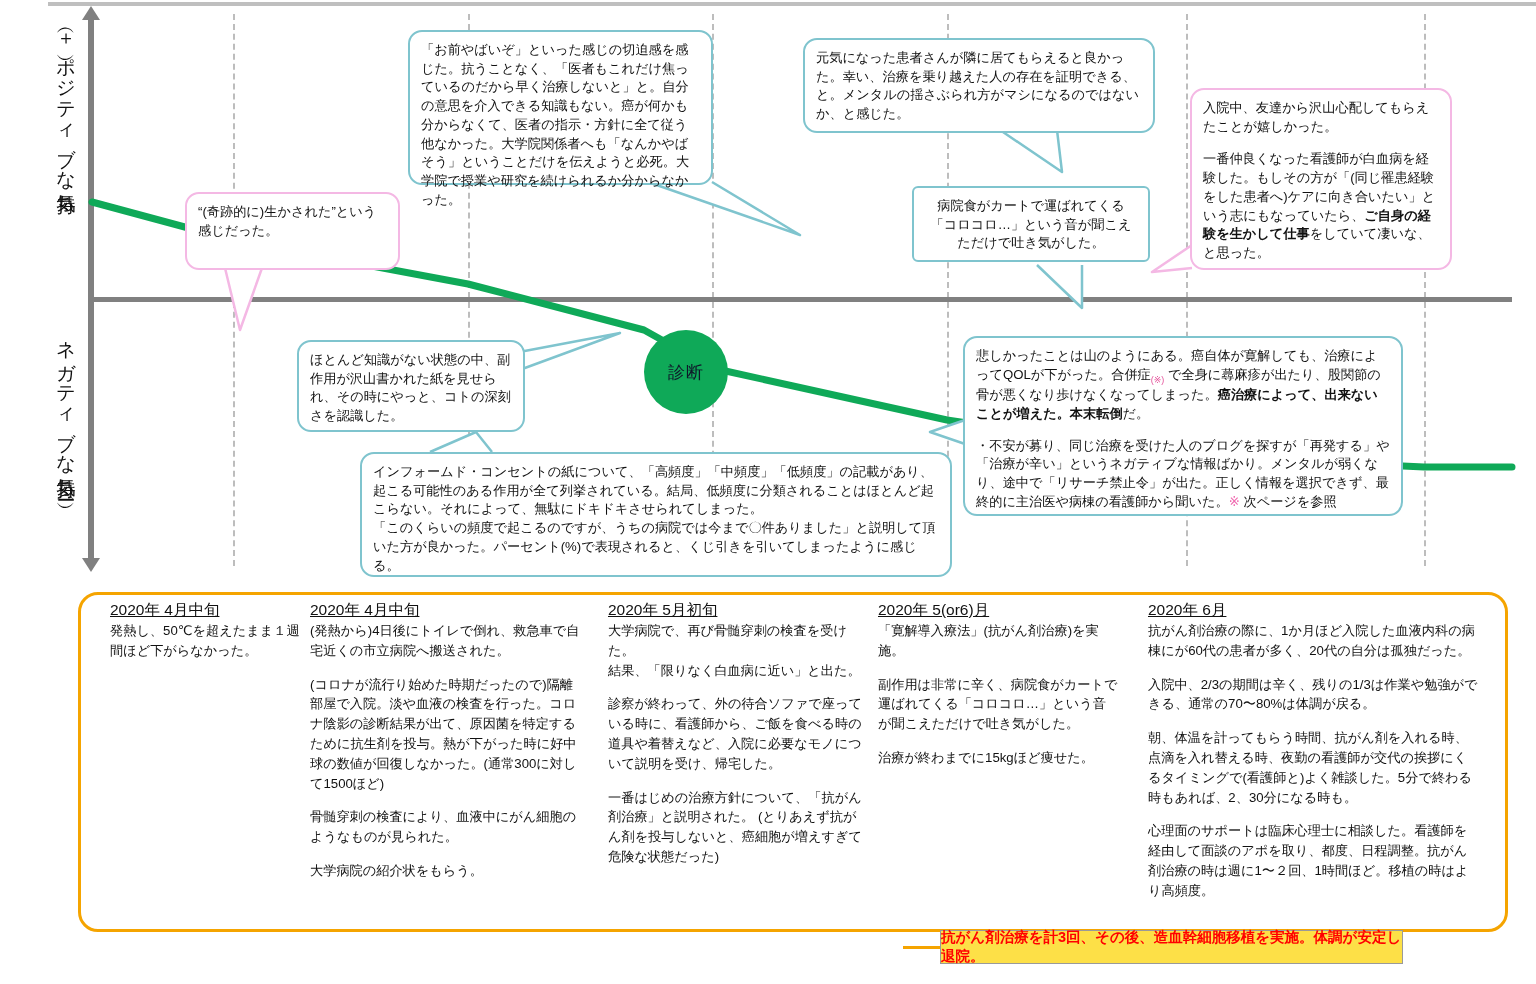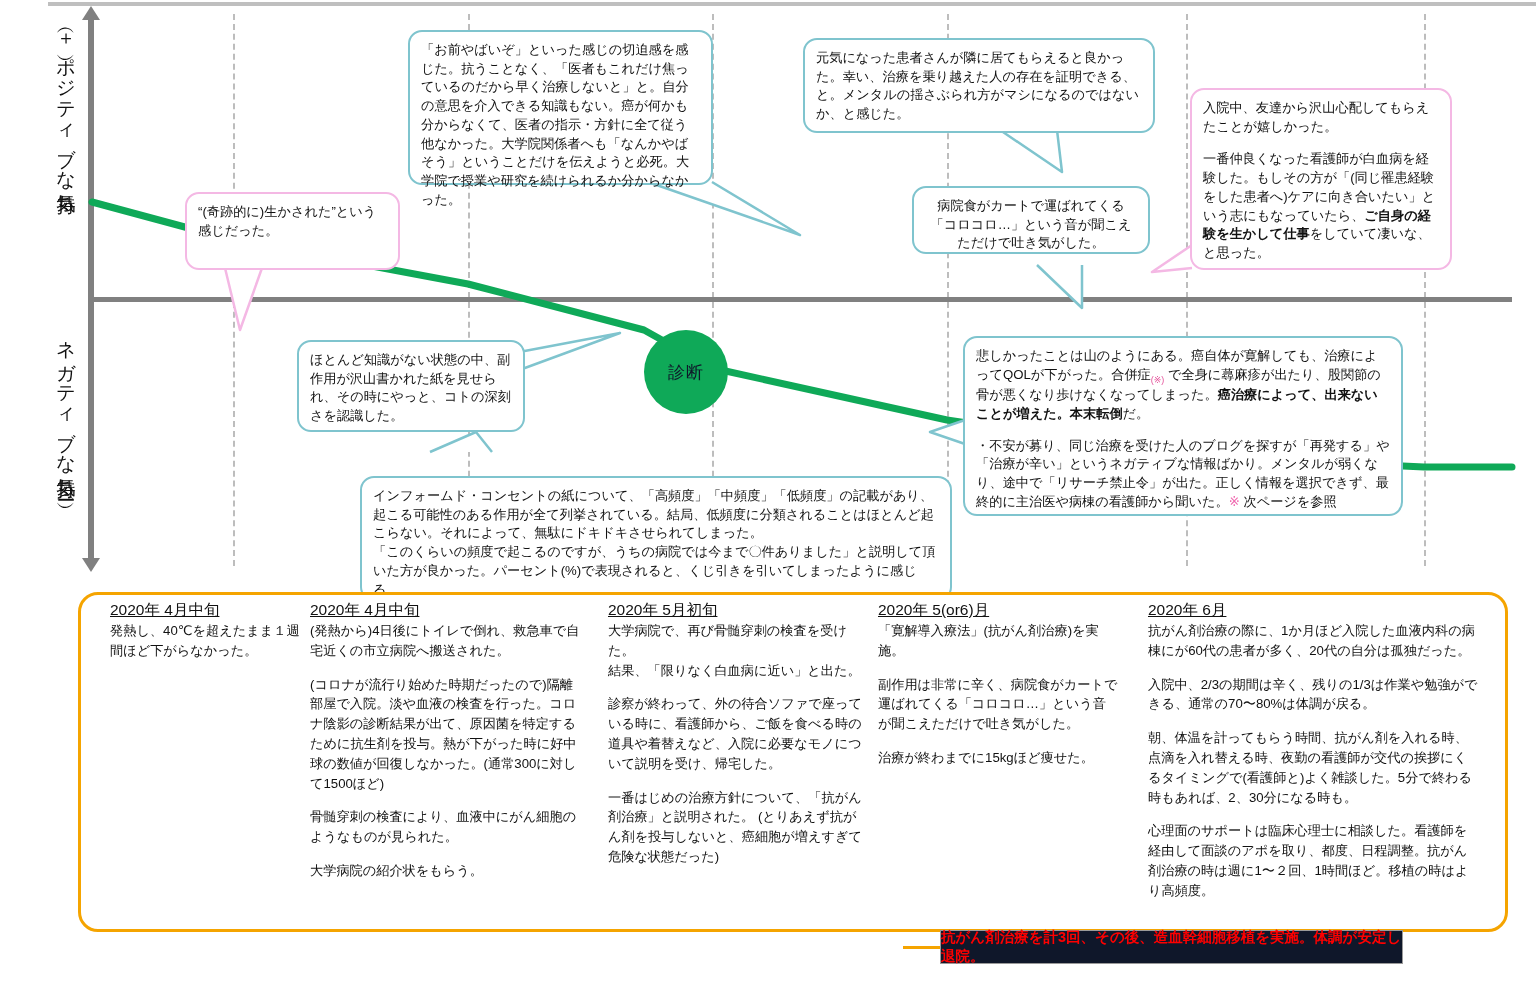--- a/index.html
+++ b/index.html
@@ -127,21 +127,21 @@
     text-decoration: underline;
     margin-bottom: 0;
     white-space: nowrap;
   }
   .tl-body { font-size: 13.2px; line-height: 1.5; }
   .tl-body p { margin: 0 0 14px 0; }
 
   
   .summary-banner {
     left: 940px; top: 930px; width: 463px; height: 34px;
-    background: #0f172a;
+    background: #fde047;
     border: 1.5px solid #9a9a9a;
     box-sizing: border-box;
     color: #ff0000;
     font-weight: bold;
     font-size: 14.5px;
     display: flex; align-items: center; justify-content: center;
     letter-spacing: 0px;
   }
   .summary-connector {
     left: 903px; top: 946px; width: 40px; height: 3px;
@@ -210,47 +210,47 @@
     <div class="abs callout teal" style="left:803px; top:38px; width:352px; height:95px;">
       <span>元気になった患者さんが隣に居てもらえると良かった。幸い、治療を乗り越えた人の存在を証明できる、と。メンタルの揺さぶられ方がマシになるのではないか、と感じた。</span>
     </div>
 
     <div class="abs callout pink" style="left:1190px; top:88px; width:262px; height:182px;">
       <div>入院中、友達から沢山心配してもらえたことが嬉しかった。</div>
       <div style="height:14px;"></div>
       <div><span>一番仲良くなった看護師が白血病を経験した。もしその方が「(同じ罹患経験をした患者へ)ケアに向き合いたい」という志にもなっていたら、</span><b>ご自身の経験を生かして仕事</b><span>をしていて凄いな、と思った。</span></div>
     </div>
 
-    <div class="abs callout teal center" style="left:912px; top:186px; width:238px; height:68px;">
+    <div class="abs callout teal center" style="left:912px; top:186px; width:238px; height:76px;border-radius:6px;">
       <span>病院食がカートで運ばれてくる「コロコロ…」という音が聞こえただけで吐き気がした。</span>
     </div>
 
     <div class="abs callout teal" style="left:289px; top:340px; width:228px; height:92px;margin-left:8px;">
       <span>ほとんど知識がない状態の中、副作用が沢山書かれた紙を見せられ、その時にやっと、コトの深刻さを認識した。</span>
     </div>
 
-    <div class="abs callout teal" style="left:360px; top:452px; width:592px; height:125px;margin-top:24px;">
+    <div class="abs callout teal" style="left:360px; top:452px; width:592px; height:125px;">
       <div>インフォームド・コンセントの紙について、「高頻度」「中頻度」「低頻度」の記載があり、起こる可能性のある作用が全て列挙されている。結局、低頻度に分類されることはほとんど起こらない。それによって、無駄にドキドキさせられてしまった。</div>
       <div>「このくらいの頻度で起こるのですが、うちの病院では今まで〇件ありました」と説明して頂いた方が良かった。パーセント(%)で表現されると、くじ引きを引いてしまったように感じる。</div>
     </div>
 
     <div class="abs callout teal" style="left:963px; top:336px; width:440px; height:180px;">
       <div><span>悲しかったことは山のようにある。癌自体が寛解しても、治療によってQOLが下がった。合併症</span><span class="tiny">(※)</span><span> で全身に蕁麻疹が出たり、股関節の骨が悪くなり歩けなくなってしまった。</span><b>癌治療によって、出来ないことが増えた。本末転倒</b><span>だ。</span></div>
       <div style="height:13px;"></div>
       <div><span>・不安が募り、同じ治療を受けた人のブログを探すが「再発する」や「治療が辛い」というネガティブな情報ばかり。メンタルが弱くなり、途中で「リサーチ禁止令」が出た。正しく情報を選択できず、最終的に主治医や病棟の看護師から聞いた。</span><span class="pinkstar">※</span><span> 次ページを参照</span></div>
     </div>
 
   </div>
 
   <div class="abs timeline-box"></div>
 
   <div class="abs tl-col" style="left:110px; width:195px;">
     <div class="tl-head">2020年 4月中旬</div>
     <div class="tl-body">
-      <p>発熱し、40℃を超えたまま１週間ほど下がらなかった。</p>
+      <p>発熱し、50℃を超えたまま１週間ほど下がらなかった。</p>
     </div>
   </div>
 
   <div class="abs tl-col" style="left:310px; width:270px;">
     <div class="tl-head">2020年 4月中旬</div>
     <div class="tl-body">
       <p>(発熱から)4日後にトイレで倒れ、救急車で自宅近くの市立病院へ搬送された。</p>
       <p>(コロナが流行り始めた時期だったので)隔離部屋で入院。淡や血液の検査を行った。コロナ陰影の診断結果が出て、原因菌を特定するために抗生剤を投与。熱が下がった時に好中球の数値が回復しなかった。(通常300に対して1500ほど)</p>
       <p>骨髄穿刺の検査により、血液中にがん細胞のようなものが見られた。</p>
       <p>大学病院の紹介状をもらう。</p>

